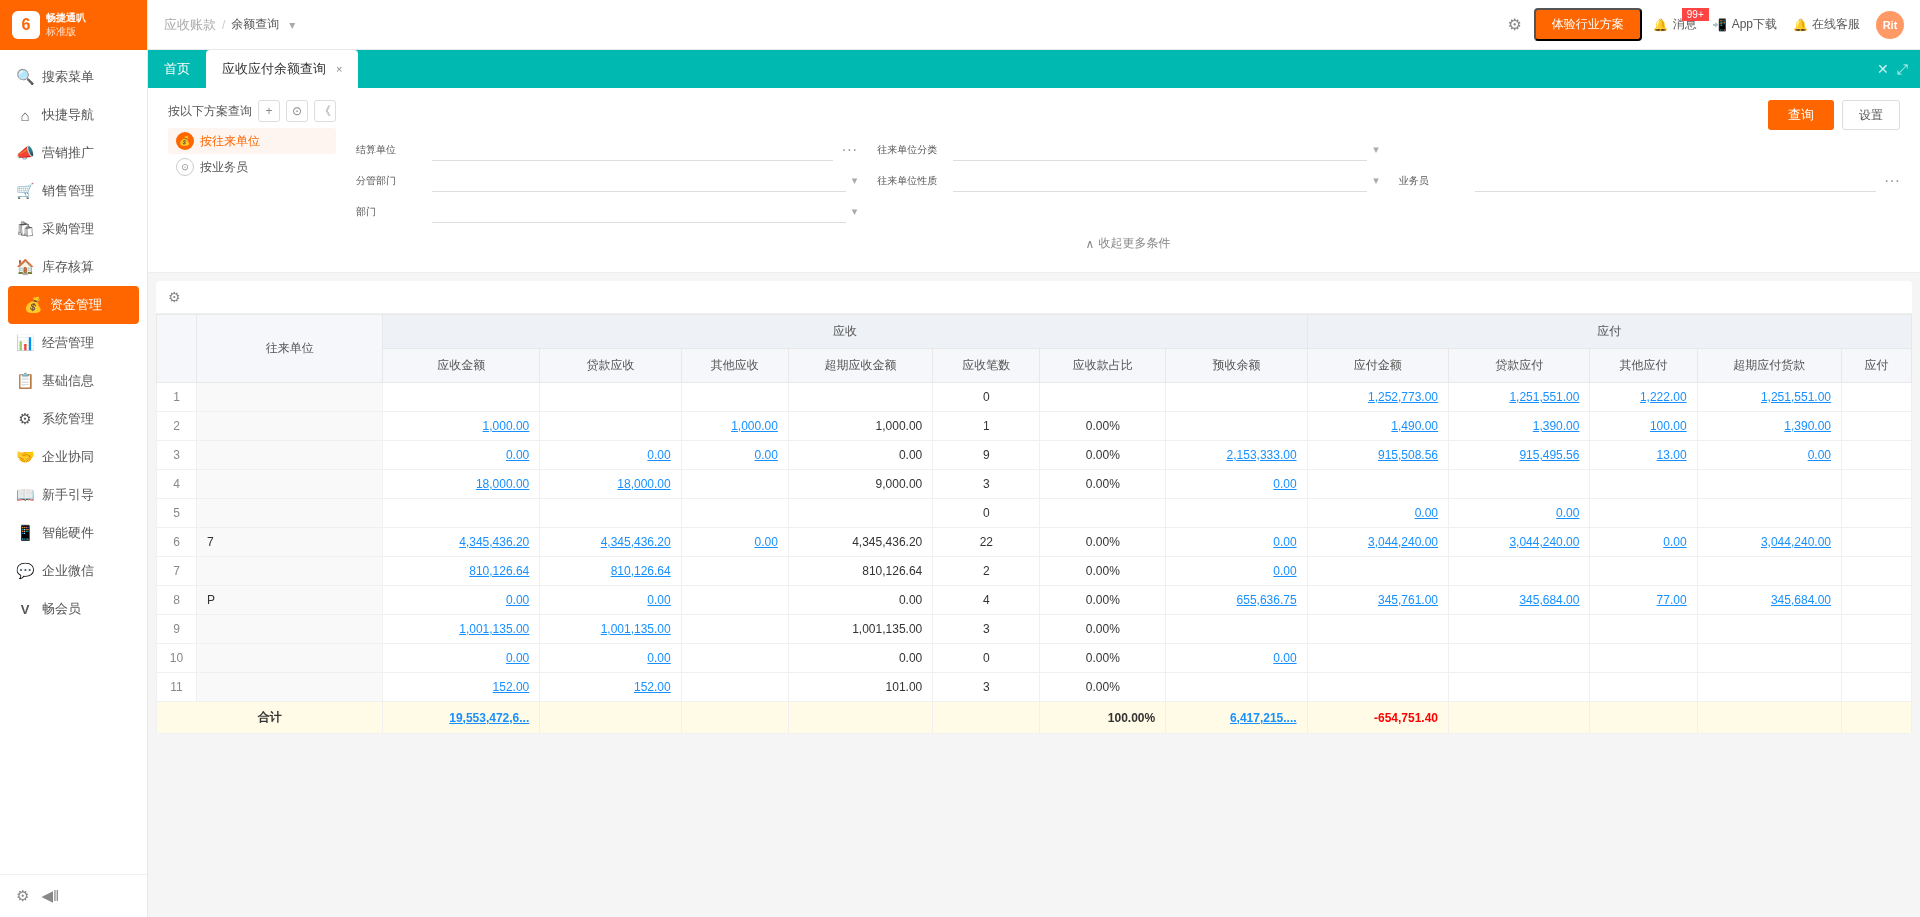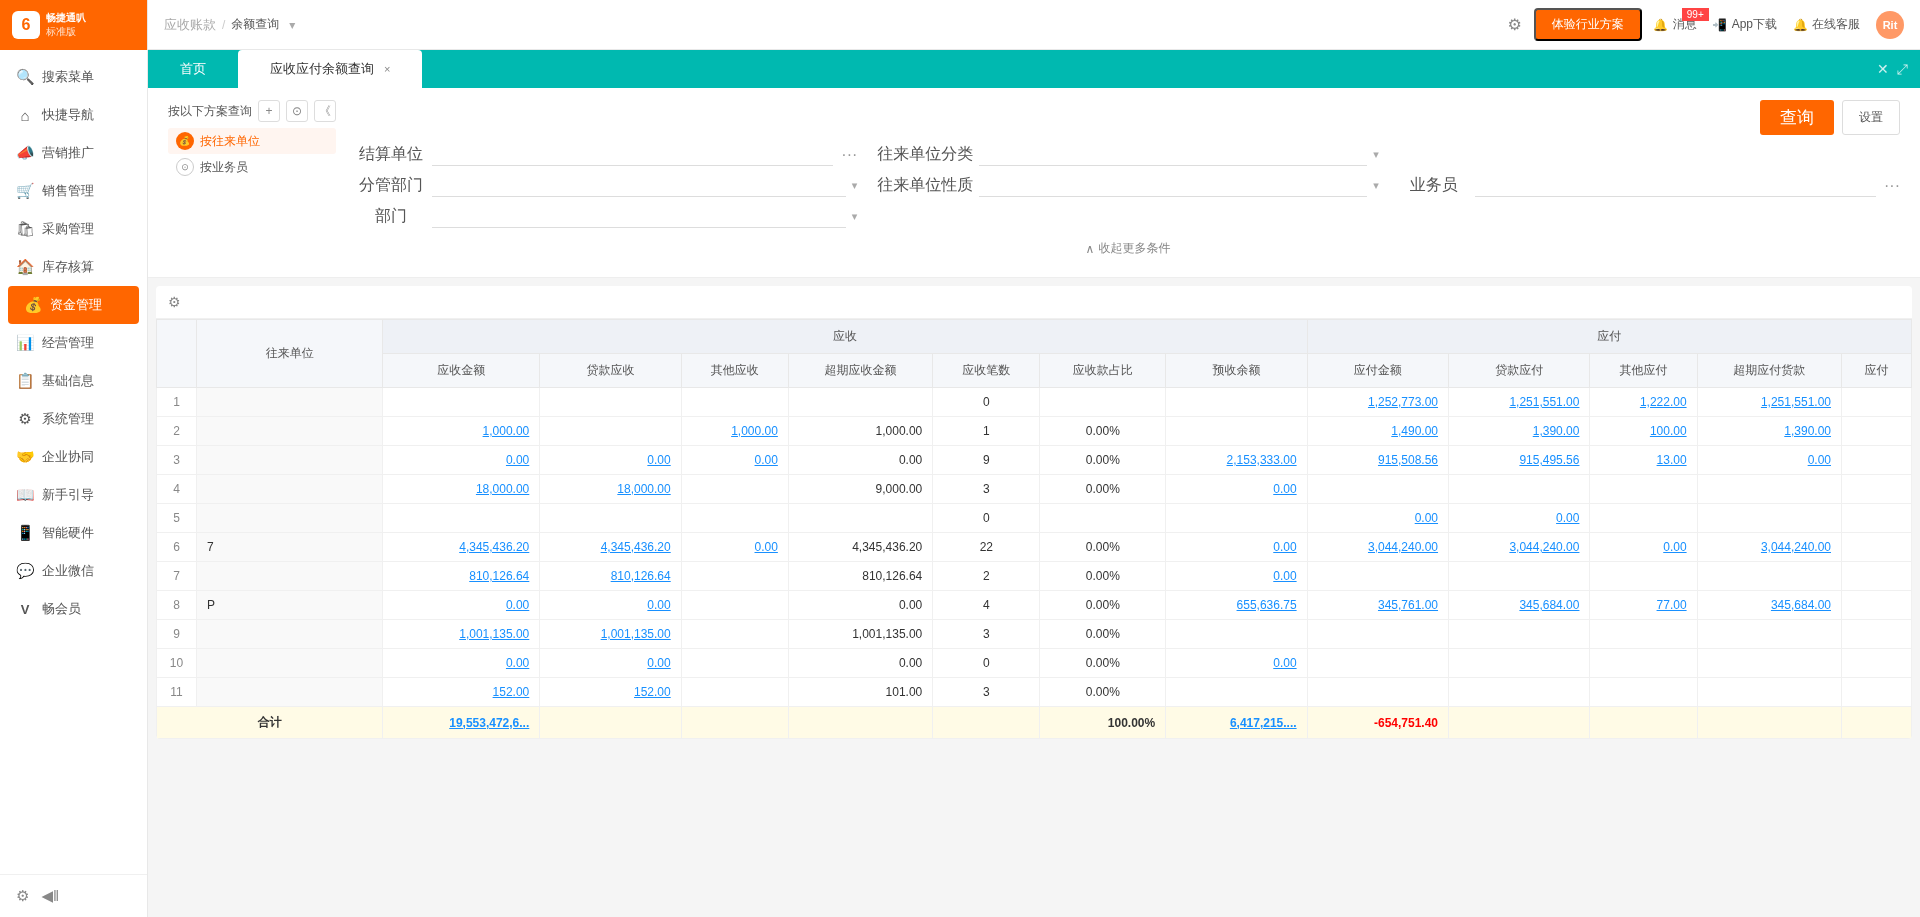--- a/index.html
+++ b/index.html
@@ -53,21 +53,21 @@
     .topbar-right { display: flex; align-items: center; gap: 16px; color: #555; font-size: 12px; }
     .topbar-user { display: flex; align-items: center; gap: 4px; cursor: pointer; }
     .user-avatar { width: 28px; height: 28px; background: #ff9966; border-radius: 50%; display: flex; align-items: center; justify-content: center; color: #fff; font-size: 11px; font-weight: bold; }
 
     
     .tabbar {
       position: fixed; top: 50px; left: 148px; right: 0; height: 38px; background: #00b9b0;
       display: flex; align-items: center; z-index: 98;
     }
     .tab-item {
-      display: flex; align-items: center; gap: 6px; padding: 0 32px; height: 100%; cursor: pointer;
+      display: flex; align-items: center; gap: 6px; padding: 0 16px; height: 100%; cursor: pointer;
       font-size: 13px; color: rgba(255,255,255,0.85);
     }
     .tab-item.home { color: #fff; }
     .tab-item.active { background: #fff; color: #333; border-radius: 4px 4px 0 0; }
     .tab-close { font-size: 11px; color: #888; cursor: pointer; margin-left: 4px; }
     .tab-maximize { margin-left: auto; margin-right: 12px; color: rgba(255,255,255,0.8); font-size: 14px; cursor: pointer; display: flex; gap: 8px; }
 
     
     .main {
       position: fixed; top: 88px; left: 148px; right: 0; bottom: 0; background: #f5f5f5; overflow-y: auto;
@@ -94,35 +94,35 @@
     }
     .scheme-item {
       display: flex; align-items: center; gap: 6px; padding: 4px 8px; cursor: pointer; border-radius: 3px;
     }
     .scheme-item.active { background: #fff5f0; }
     .scheme-icon { width: 18px; height: 18px; background: #ff6600; border-radius: 50%; display: flex; align-items: center; justify-content: center; font-size: 10px; color: #fff; }
     .scheme-icon2 { width: 18px; height: 18px; border: 1px solid #ccc; border-radius: 50%; display: flex; align-items: center; justify-content: center; font-size: 10px; color: #888; }
     .scheme-text { font-size: 12px; color: #ff6600; }
     .scheme-text2 { font-size: 12px; color: #555; }
     .filter-row { display: flex; align-items: center; gap: 6px; }
-    .filter-field-label { font-size: 16px; color: #555; white-space: nowrap; min-width: 70px; text-align: center; }
+    .filter-field-label { font-size: 10px; color: #555; white-space: nowrap; min-width: 70px; text-align: left; }
     .filter-input {
       flex: 1; border: none; border-bottom: 1px solid #ddd; padding: 4px; font-size: 12px; color: #333;
       outline: none; background: transparent;
     }
     .filter-dots { color: #999; font-size: 16px; margin-left: 2px; }
     .filter-chevron { color: #aaa; font-size: 11px; }
     .filter-collapse {
       display: flex; align-items: center; justify-content: center; padding: 8px 0; color: #888; font-size: 12px;
       cursor: pointer; gap: 4px; margin-top: 4px;
     }
 
     
     .query-btn {
-      background: #ff6600; color: #fff; border: none; padding: 6px 20px; border-radius: 3px; cursor: pointer; font-size: 17px;
+      background: #ff6600; color: #fff; border: none; padding: 6px 20px; border-radius: 3px; cursor: pointer; font-size: 13px;
     }
     .set-btn {
       background: #fff; color: #555; border: 1px solid #ddd; padding: 5px 16px; border-radius: 3px; cursor: pointer; font-size: 12px;
     }
 
     
     .table-container { background: #fff; margin: 8px; border-radius: 4px; overflow: hidden; }
     .table-toolbar { padding: 8px 12px; border-bottom: 1px solid #f0f0f0; display: flex; align-items: center; }
     .table-settings-icon { color: #888; font-size: 14px; cursor: pointer; }
 

